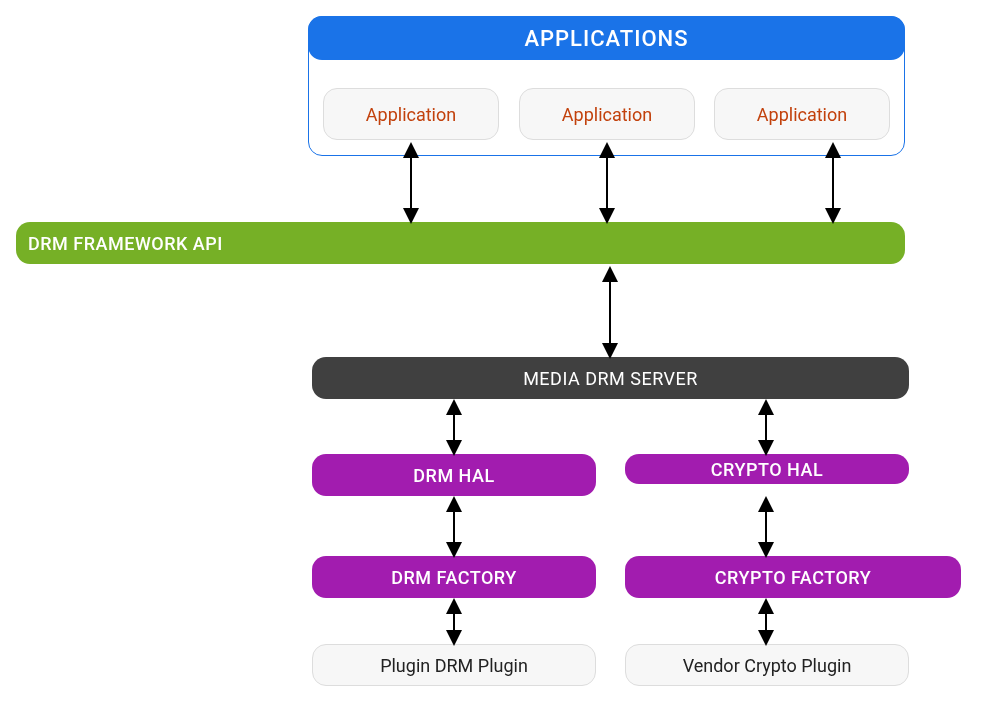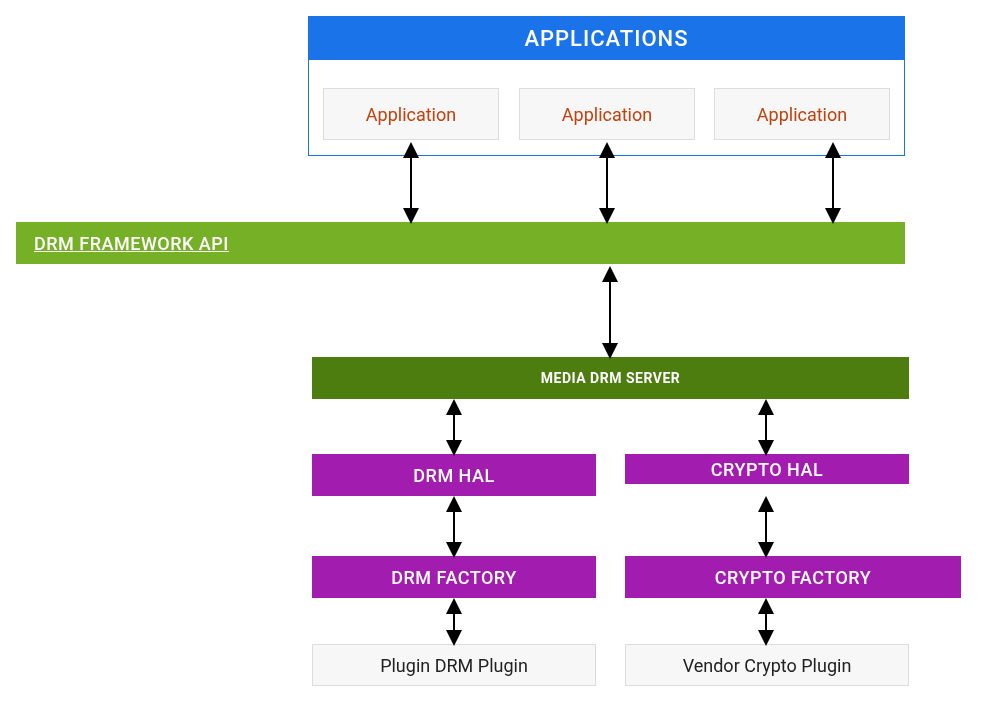--- a/index.html
+++ b/index.html
@@ -9,20 +9,21 @@
     width: 1003px;
     height: 716px;
     position: relative;
   }
   .box {
     position: absolute;
     display: flex;
     align-items: center;
     justify-content: center;
     text-align: center;
+    border-radius: 14px;
   }
   
   .apps-outer {
     border: 1px solid #1a73e8;
     background: #fff;
   }
   .apps-header {
     background: #1a73e8;
     color: #fff;
     font-weight: 500;
@@ -36,30 +37,29 @@
     font-size: 18px;
   }
   
   .drm-api {
     background: #76b026;
     color: #fff;
     font-weight: 500;
     letter-spacing: 0.5px;
     font-size: 18px;
     justify-content: flex-start;
-    padding-left: 18px;
-    text-decoration: underline;
+    padding-left: 12px;
   }
   
   .media-drm {
-    background: #4d7c0f;
+    background: #404040;
     color: #fff;
-    font-weight: 700;
+    font-weight: 400;
     letter-spacing: 0.5px;
-    font-size: 14px;
+    font-size: 18px;
   }
   
   .orange-box {
     background: #a21caf;
     color: #fff;
     font-weight: 500;
     letter-spacing: 0.5px;
     font-size: 18px;
   }
   

